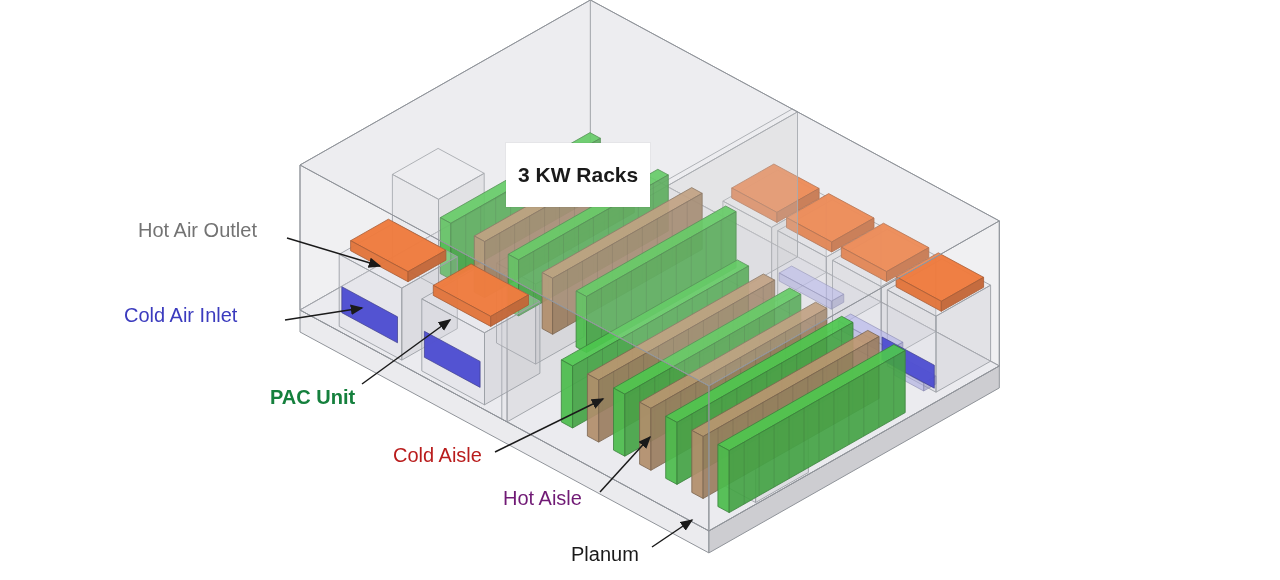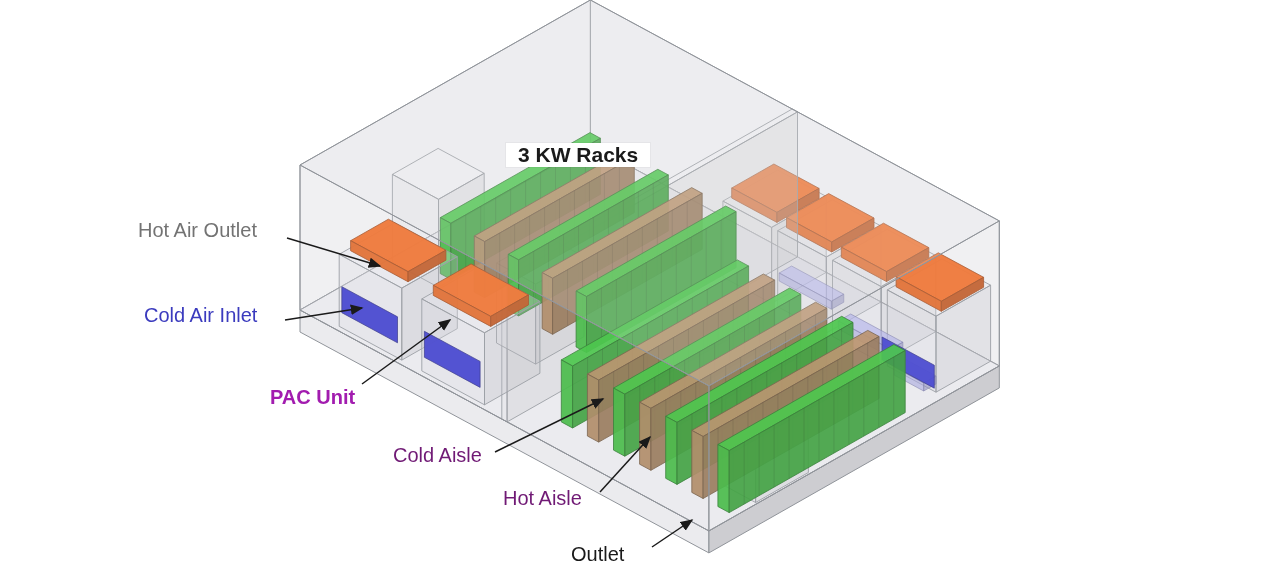--- a/index.html
+++ b/index.html
@@ -2,21 +2,21 @@
 <html><head>
 <meta charset="utf-8">
 <style>
   html,body{margin:0;padding:0;background:#ffffff;}
   .stage{position:relative;width:1280px;height:580px;background:#ffffff;overflow:hidden;
          font-family:"Liberation Sans", sans-serif;}
   #scene{position:absolute;left:0;top:0;}
   .lbl{position:absolute;font-size:20px;line-height:1.1;white-space:nowrap;color:#1a1a1a;}
   .lbl-bold{font-weight:bold;}
   .rack-lbl{position:absolute;background:#ffffff;color:#1a1a1a;font-size:21px;font-weight:600;
-            padding:0 12px;white-space:nowrap;box-shadow:0 0 0 1px rgba(0,0,0,0.03);}
+            padding:20px 12px;white-space:nowrap;box-shadow:0 0 0 1px rgba(0,0,0,0.03);}
 </style>
 </head>
 <body>
 
 <div class="stage">
 
   <svg id="scene" width="1280" height="580" viewBox="0 0 1280 580">
       <defs>
         <marker id="ah" markerWidth="9" markerHeight="8" refX="7.5" refY="3.5" orient="auto">
           <path d="M0,0 L8.5,3.5 L0,7 Z" fill="#1a1a1a"></path>
@@ -276,25 +276,25 @@
         <line x1="285" y1="320" x2="362" y2="308" stroke="#1a1a1a" stroke-width="1.5" marker-end="url(#ah)"></line>
         <line x1="362" y1="384" x2="450" y2="320" stroke="#1a1a1a" stroke-width="1.5" marker-end="url(#ah)"></line>
         <line x1="495" y1="452" x2="603" y2="399" stroke="#1a1a1a" stroke-width="1.5" marker-end="url(#ah)"></line>
         <line x1="600" y1="492" x2="650" y2="437" stroke="#1a1a1a" stroke-width="1.5" marker-end="url(#ah)"></line>
         <line x1="652" y1="547" x2="692" y2="520" stroke="#1a1a1a" stroke-width="1.5" marker-end="url(#ah)"></line>
       </g>
     </svg>
 
   <div class="lbl" style="left: 138px; top: 219px; color: #737373;">Hot Air Outlet</div>
 
-  <div class="lbl" style="left: 144px; top: 304px; color: rgb(59, 59, 190);">Cold Air Inlet</div>
-
-  <div class="lbl lbl-bold" style="left: 270px; top: 386px; color: #a21caf;">PAC Unit</div>
+  <div class="lbl" style="left: 124px; top: 304px; color: rgb(59, 59, 190);">Cold Air Inlet</div>
+
+  <div class="lbl lbl-bold" style="left: 270px; top: 386px; color: #15803d;">PAC Unit</div>
 
   <div class="rack-lbl" style="left:506px;top:143px">3 KW Racks</div>
 
 
-  <div class="lbl" style="left: 393px; top: 444px; color: #701a75;">Cold Aisle</div>
+  <div class="lbl" style="left: 393px; top: 444px; color: #b91c1c;">Cold Aisle</div>
 
   <div class="lbl" style="left: 503px; top: 487px; color: #701a75;">Hot Aisle</div>
 
-  <div class="lbl" style="left: 571px; top: 543px; color: rgb(26, 26, 26);">Outlet</div>
+  <div class="lbl" style="left: 571px; top: 543px; color: rgb(26, 26, 26);">Planum</div>
 </div>
 
 </body></html>

